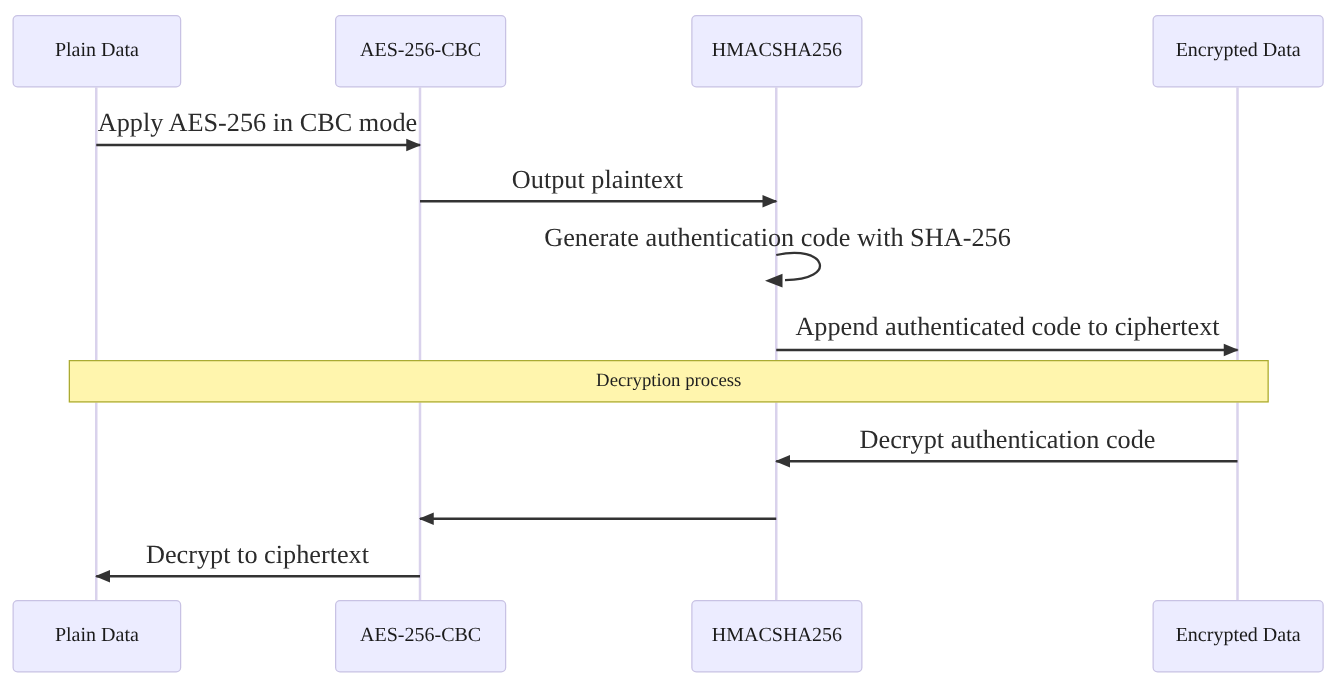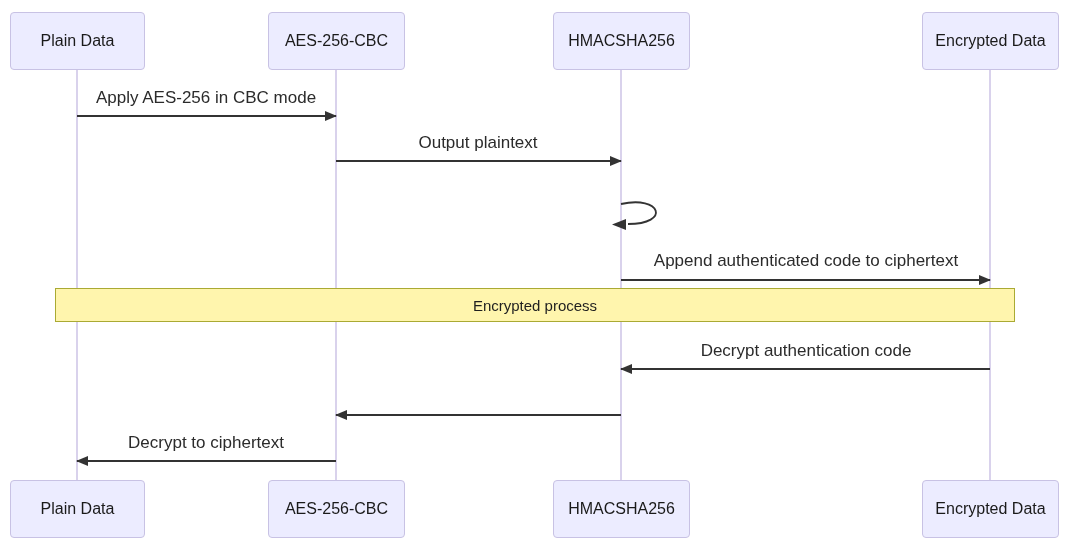--- a/index.html
+++ b/index.html
@@ -1,21 +1,21 @@
 <!DOCTYPE html>
 <html style="--background: #FFFFFF; --actor-fill: #ECECFF; --actor-border: #C8C2E4; --lifeline: #D9D2EC; --message-line: #333333; --text: #2B2B2B; --note-fill: #FFF5AD; --note-border: #AAAA33;"><head>
 <meta charset="utf-8">
 <style>
   html, body { margin: 0; padding: 0; background: #ffffff; }
   .canvas {
     position: relative;
     width: 1067px;
     height: 547px;
     background: var(--background, #ffffff);
-    font-family: Liberation Sans, sans-serif;
+    font-family: Liberation Serif, serif;
     color: var(--text, #2b2b2b);
     overflow: hidden;
     text-align: center;
   }
   .lifeline {
     position: absolute;
     top: 70px;
     height: 410px;
     width: 2px;
     background: var(--lifeline, #d9d2ec);
@@ -30,21 +30,21 @@
     display: flex;
     align-items: center;
     justify-content: center;
     font-size: 16px;
     color: #1a1a1a;
   }
   .msg-label {
     position: absolute;
     transform: translateX(-50%);
     white-space: nowrap;
-    font-size: 17px;
+    font-size: 21px;
     line-height: 18px;
     color: var(--text, #2b2b2b);
   }
   .arrow {
     position: absolute;
     height: 0;
     border-top: 2px solid var(--message-line, #333333);
   }
   .arrow .head {
     position: absolute;
@@ -101,32 +101,33 @@
   <div class="msg-label" style="left:206px;top:89px">Apply AES-256 in CBC mode</div>
   <div class="arrow right" style="left:77px;top:115px;width:259px">
       <i class="head"></i>
     </div>
 
   <div class="msg-label" style="left:478px;top:134px">Output plaintext</div>
   <div class="arrow right" style="left:336px;top:160px;width:285px">
       <i class="head"></i>
     </div>
 
+  <div class="msg-label" style="left:622px;top:181px">Generate authentication code with SHA-256</div>
   <svg class="self-loop" width="90" height="42" viewBox="0 0 90 42">
     <path class="loop-path" d="M 26 9 C 66 0, 76 29, 33 29"></path>
     <polygon class="loop-head" points="17,29.5 31,24 31,35"></polygon>
   </svg>
 
   <div class="msg-label" style="left:806px;top:252px">Append authenticated code to ciphertext</div>
   <div class="arrow right" style="left:621px;top:279px;width:369px">
       <i class="head"></i>
     </div>
 
   <div class="note">
-      <span>Encrypted process</span>
+      <span>Decryption process</span>
     </div>
 
   <div class="msg-label" style="left:806px;top:342px">Decrypt authentication code</div>
   <div class="arrow left" style="left:621px;top:368px;width:369px">
       <i class="head"></i>
     </div>
 
   <div class="arrow left" style="left:336px;top:414px;width:285px">
       <i class="head"></i>
     </div>

